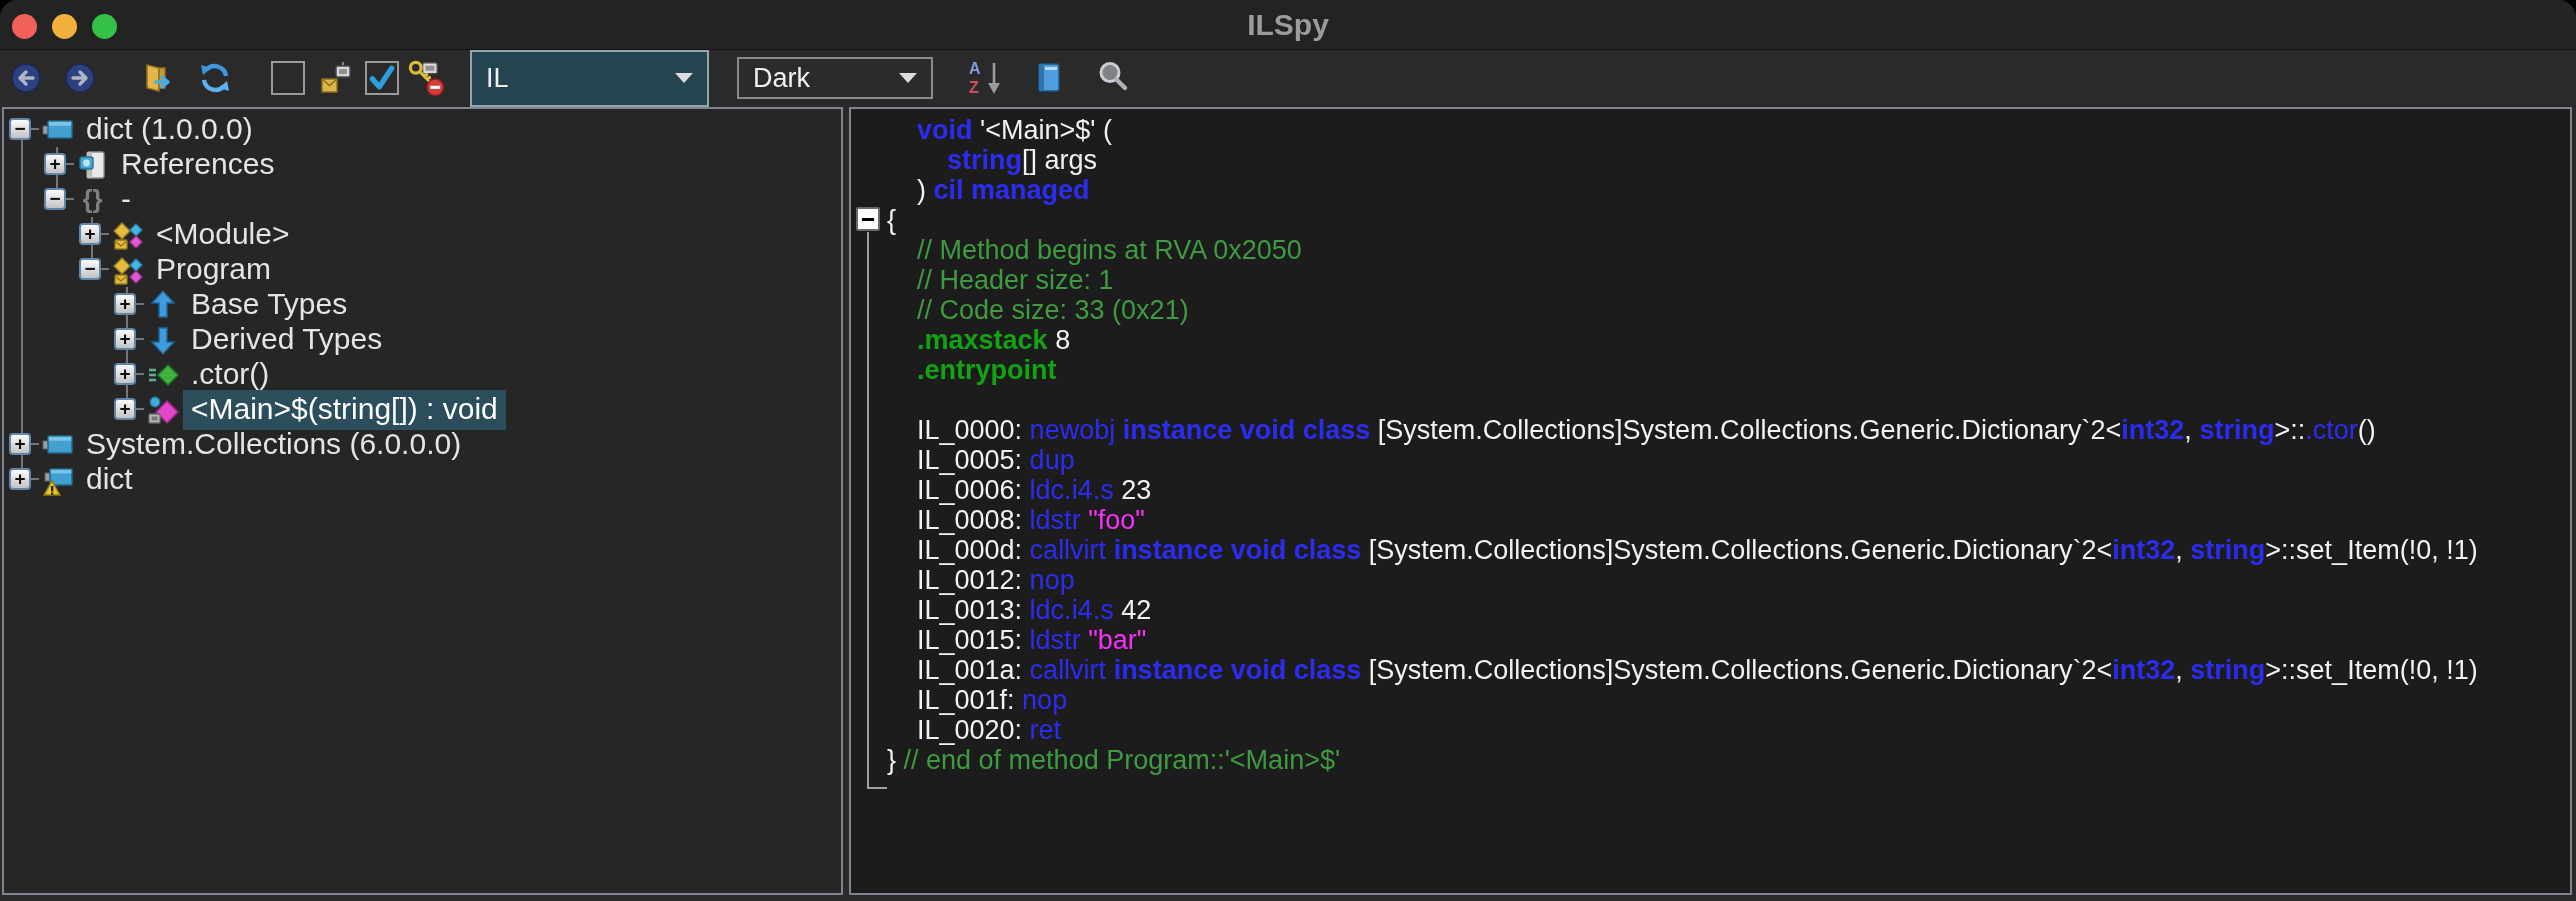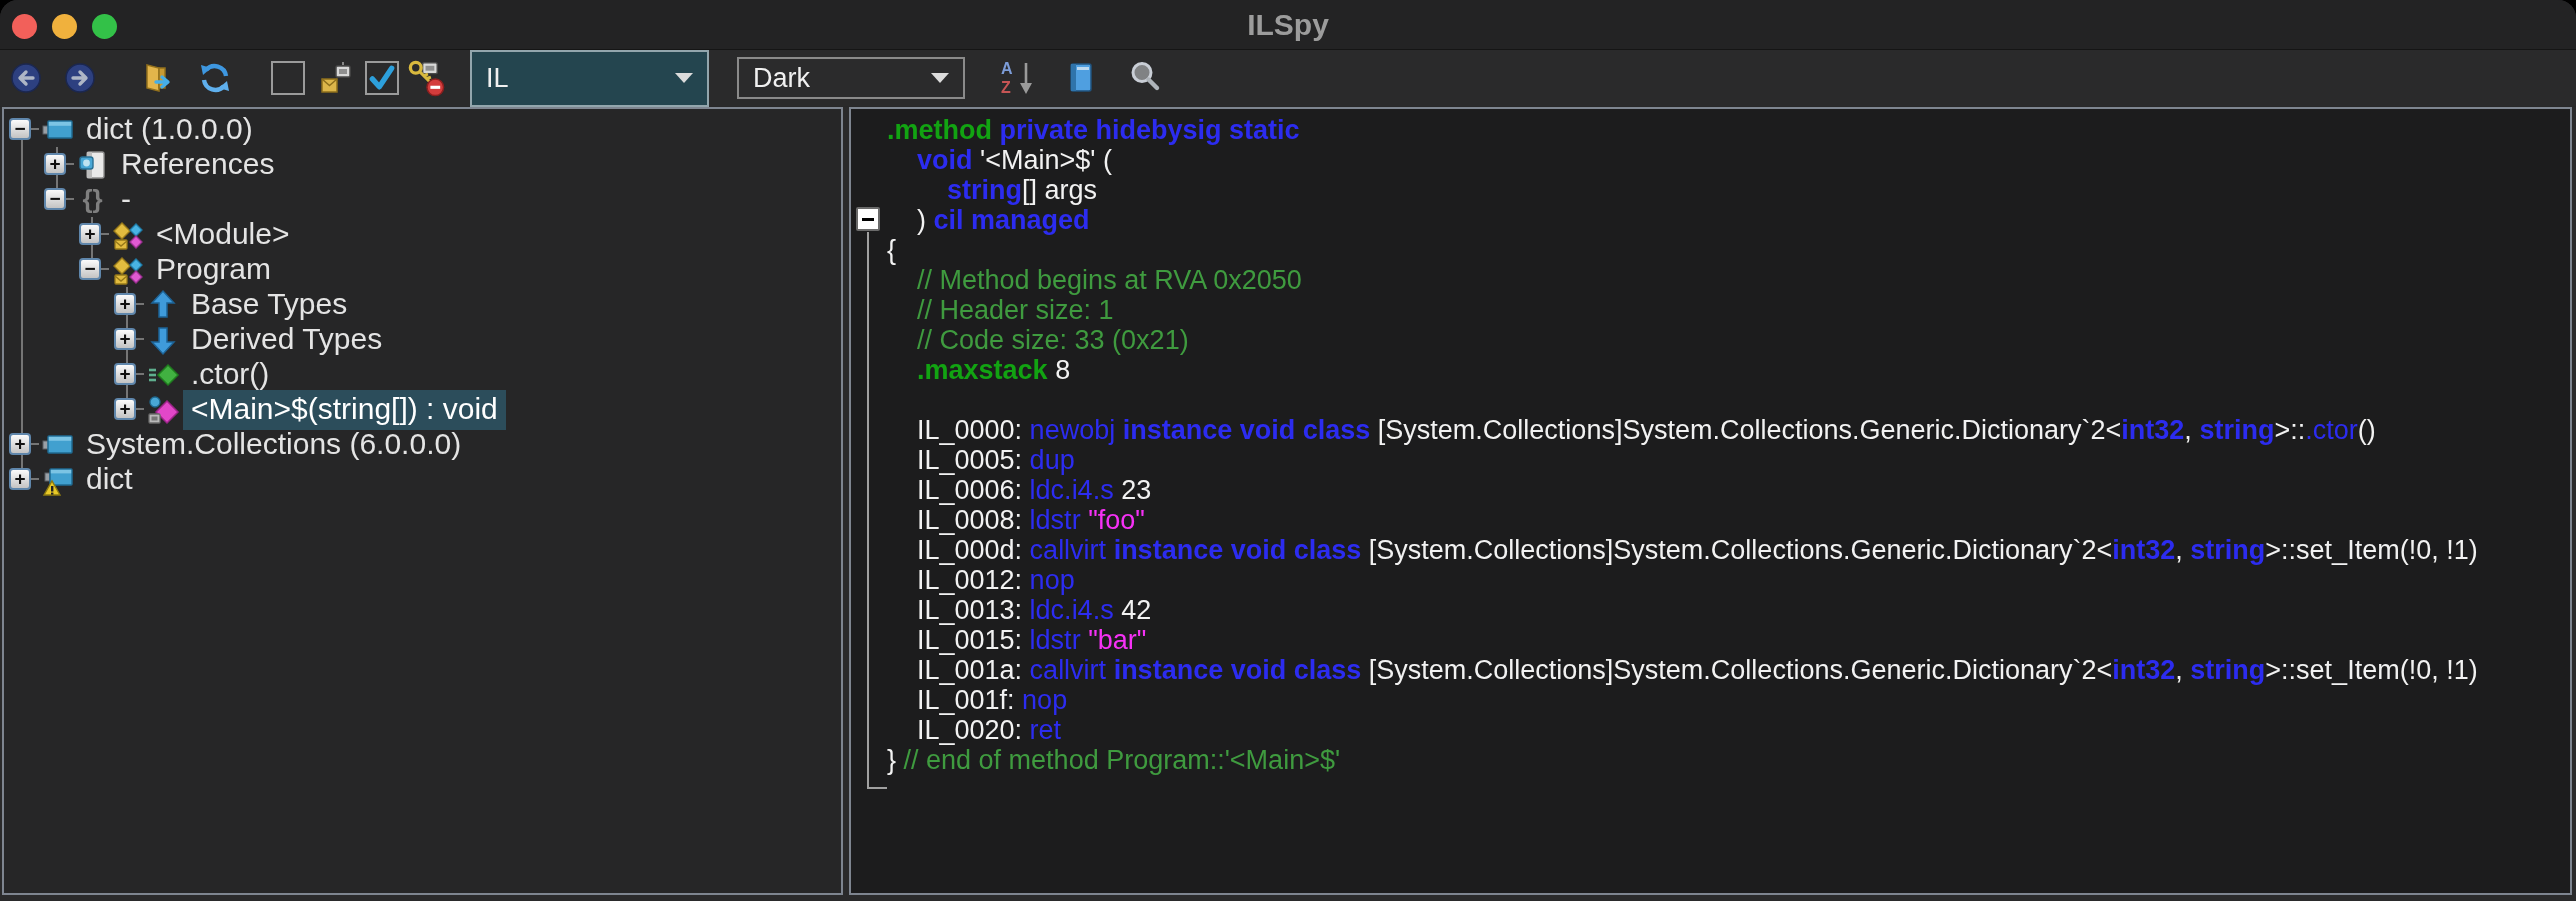--- a/index.html
+++ b/index.html
@@ -21,21 +21,21 @@
   .tb-btn{display:flex;align-items:center;justify-content:center;flex:0 0 auto;cursor:default;}
   .tb-checkbox{width:34px;height:34px;box-sizing:border-box;border:2px solid #9b9b9b;background:#2a2a2b;
                display:flex;align-items:center;justify-content:center;flex:0 0 auto;}
   .tb-select{box-sizing:border-box;display:flex;align-items:center;justify-content:space-between;
              border:2px solid #8a8a8a;background:#2b2b2c;color:#f0f0f0;font-size:27px;flex:0 0 auto;}
   .tb-select .val{padding-left:14px;white-space:pre;}
   .tb-select .caret{width:0;height:0;border-left:9px solid transparent;border-right:9px solid transparent;
                     border-top:10px solid #dcdcdc;margin-right:14px;}
   .tb-select.focused{background:#24454f;border-color:#93a6ad;}
   .sel-lang{width:239px;height:57px;}
-  .sel-theme{width:228px;height:42px;justify-content:space-between;}
+  .sel-theme{width:196px;height:42px;justify-content:space-between;}
 
   
   .content{position:absolute;top:107px;left:0;right:0;bottom:0;background:#2a2a2b;}
   .tree-panel{position:absolute;left:2px;top:0;bottom:7px;width:841px;box-sizing:border-box;
               background:#262627;border:2px solid #7e8590;overflow:hidden;padding-top:3px;}
   .code-panel{position:absolute;left:849px;right:4px;top:0;bottom:7px;box-sizing:border-box;
               background:#1c1c1d;border:2px solid #7e8590;overflow:hidden;}
 
   
   .tree-row{display:flex;align-items:center;height:35px;position:relative;}
@@ -373,29 +373,29 @@
           </span>
           <span class="tree-label">dict</span>
         </div>
       </div>
     <div class="code-panel">
       <div class="fold-box">
           <span class="minus"></span>
         </div>
       <div class="fold-line"></div>
       <div class="code-lines" id="code">
-          <div class="code-line"><span class="tok-g">.method </span><span class="tok-B">private hidebysig static</span></div>
           <div class="code-line"><span class="tok-w">    </span><span class="tok-B">void</span><span class="tok-w"> '&lt;Main&gt;$' (</span></div>
           <div class="code-line"><span class="tok-w">        </span><span class="tok-B">string</span><span class="tok-w">[] args</span></div>
           <div class="code-line"><span class="tok-w">    ) </span><span class="tok-B">cil managed</span></div>
           <div class="code-line"><span class="tok-w">{</span></div>
           <div class="code-line"><span class="tok-c">    // Method begins at RVA 0x2050</span></div>
           <div class="code-line"><span class="tok-c">    // Header size: 1</span></div>
           <div class="code-line"><span class="tok-c">    // Code size: 33 (0x21)</span></div>
           <div class="code-line"><span class="tok-w">    </span><span class="tok-g">.maxstack</span><span class="tok-w"> 8</span></div>
+          <div class="code-line"><span class="tok-w">    </span><span class="tok-g">.entrypoint</span></div>
           <div class="code-line"></div>
           <div class="code-line"><span class="tok-w">    IL_0000: </span><span class="tok-b">newobj </span><span class="tok-B">instance void class </span><span class="tok-w">[System.Collections]System.Collections.Generic.Dictionary`2&lt;</span><span class="tok-B">int32</span><span class="tok-w">, </span><span class="tok-B">string</span><span class="tok-w">&gt;::</span><span class="tok-b">.ctor</span><span class="tok-w">()</span></div>
           <div class="code-line"><span class="tok-w">    IL_0005: </span><span class="tok-b">dup</span></div>
           <div class="code-line"><span class="tok-w">    IL_0006: </span><span class="tok-b">ldc.i4.s</span><span class="tok-w"> 23</span></div>
           <div class="code-line"><span class="tok-w">    IL_0008: </span><span class="tok-b">ldstr </span><span class="tok-m">"foo"</span></div>
           <div class="code-line"><span class="tok-w">    IL_000d: </span><span class="tok-b">callvirt </span><span class="tok-B">instance void class </span><span class="tok-w">[System.Collections]System.Collections.Generic.Dictionary`2&lt;</span><span class="tok-B">int32</span><span class="tok-w">, </span><span class="tok-B">string</span><span class="tok-w">&gt;::set_Item(!0, !1)</span></div>
           <div class="code-line"><span class="tok-w">    IL_0012: </span><span class="tok-b">nop</span></div>
           <div class="code-line"><span class="tok-w">    IL_0013: </span><span class="tok-b">ldc.i4.s</span><span class="tok-w"> 42</span></div>
           <div class="code-line"><span class="tok-w">    IL_0015: </span><span class="tok-b">ldstr </span><span class="tok-m">"bar"</span></div>
           <div class="code-line"><span class="tok-w">    IL_001a: </span><span class="tok-b">callvirt </span><span class="tok-B">instance void class </span><span class="tok-w">[System.Collections]System.Collections.Generic.Dictionary`2&lt;</span><span class="tok-B">int32</span><span class="tok-w">, </span><span class="tok-B">string</span><span class="tok-w">&gt;::set_Item(!0, !1)</span></div>

